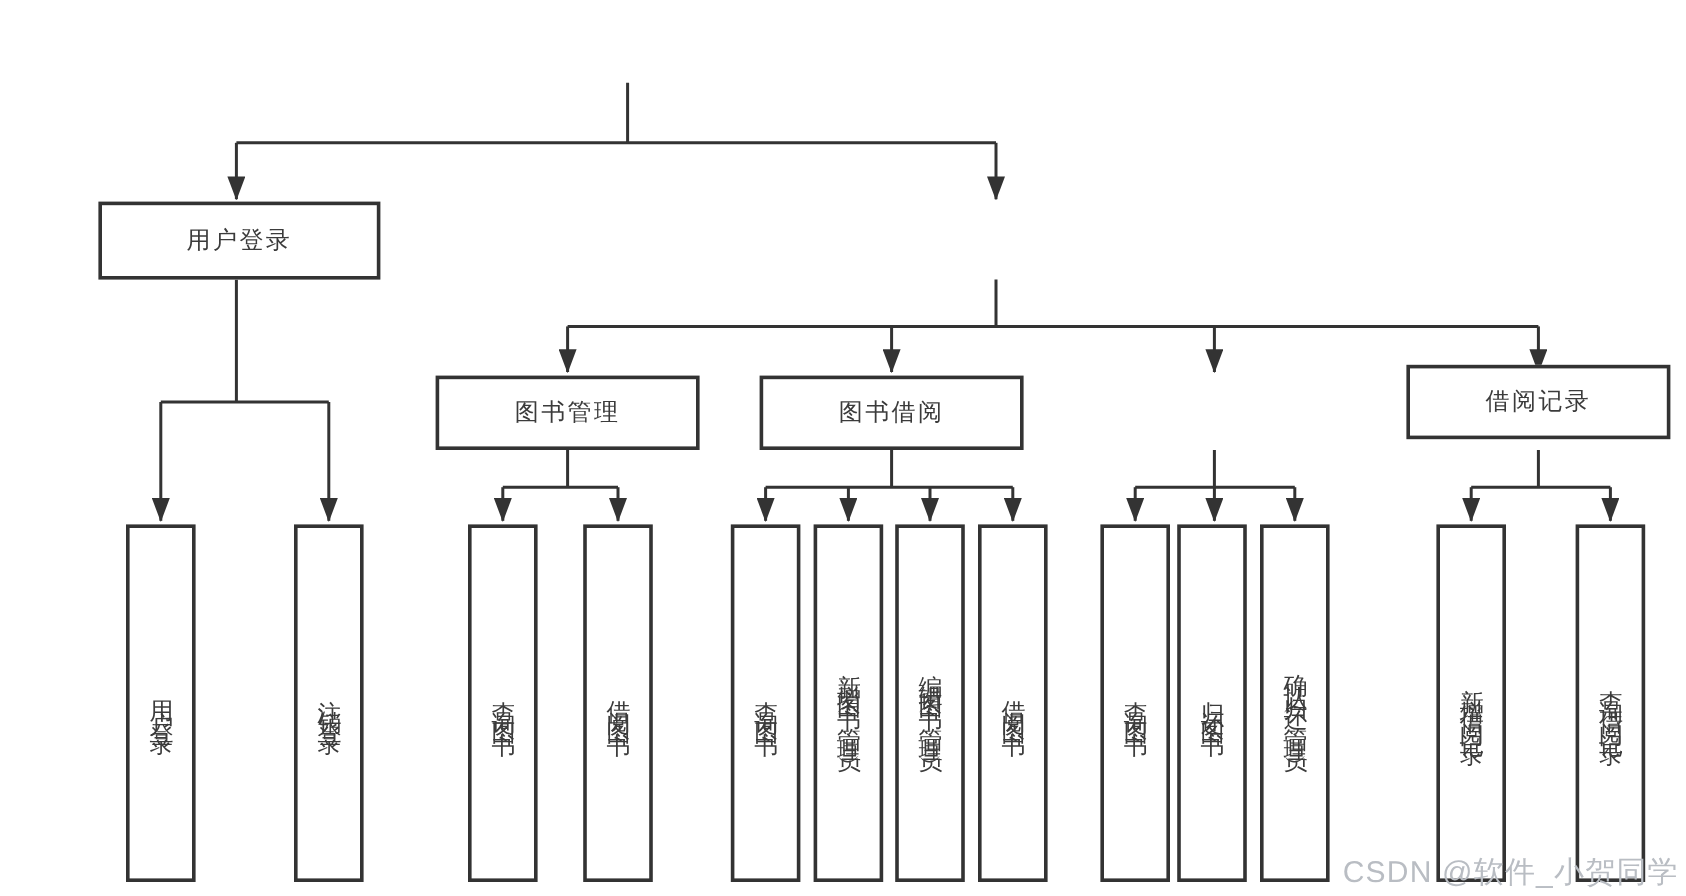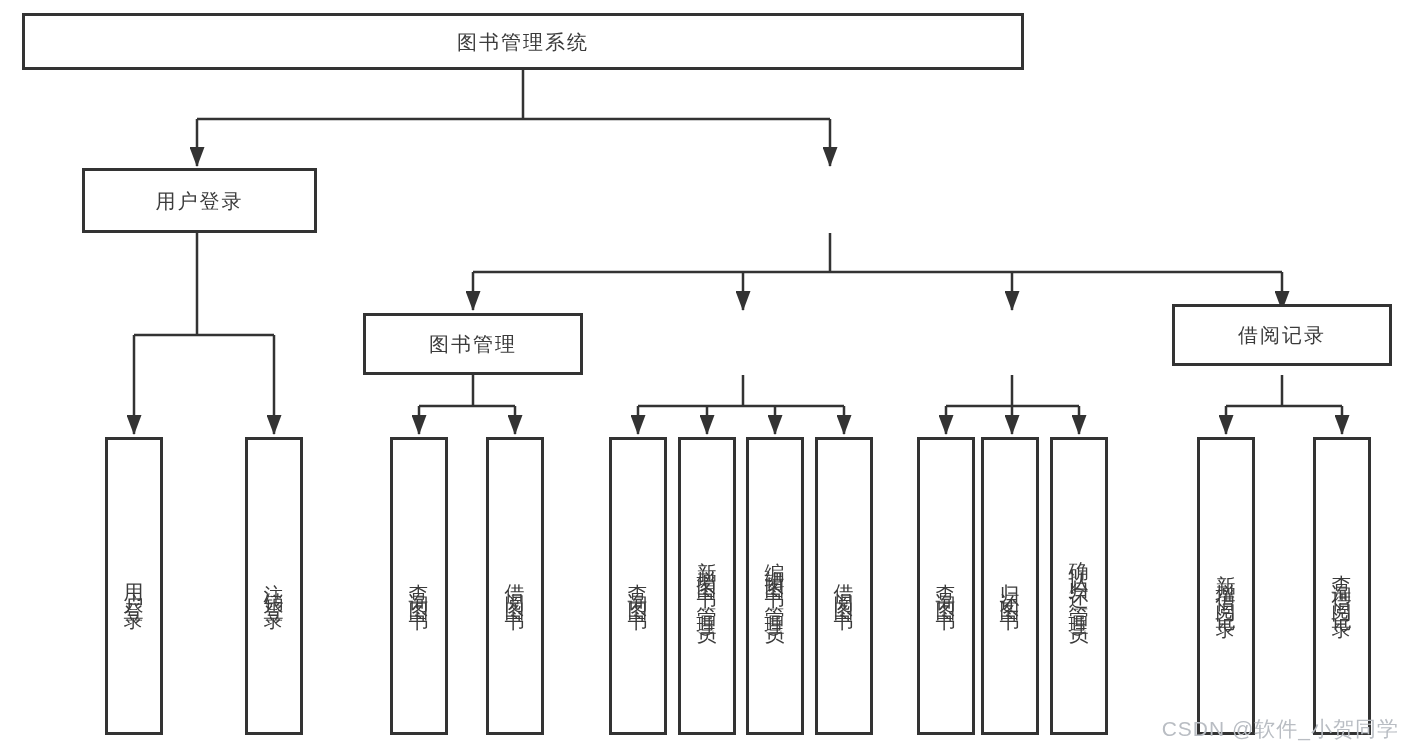--- a/index.html
+++ b/index.html
@@ -14,21 +14,21 @@
     display:flex;align-items:center;justify-content:center;
     color:#3b3b3b;font-size:20px;line-height:1.2;
   }
   .box-h{letter-spacing:2px;white-space:nowrap;}
   .box-v{
     writing-mode:vertical-rl;text-orientation:mixed;
     letter-spacing:9px;
   }
   .watermark{
     position:absolute;right:6px;bottom:4px;z-index:5;
-    color:#b9bdc3;font-size:21px;letter-spacing:1px;white-space:nowrap;margin-top:47px;
+    color:#b9bdc3;font-size:25px;letter-spacing:1px;white-space:nowrap;margin-top:47px;
   }
 </style>
 </head>
 <body>
 
 <div class="canvas">
 
   <svg class="connectors" width="1405" height="747" viewBox="0 0 1405 747">
     <defs>
       <marker id="arrow" viewBox="0 0 8 6" refX="7.6" refY="3" markerWidth="8" markerHeight="6" orient="auto" markerUnits="strokeWidth">
@@ -60,25 +60,25 @@
       <line x1="775" y1="406" x2="775" y2="434" marker-end="url(#arrow)"></line>
       <line x1="844" y1="406" x2="844" y2="434" marker-end="url(#arrow)"></line>
       <line x1="946" y1="406" x2="946" y2="434" marker-end="url(#arrow)"></line>
       <line x1="1012" y1="406" x2="1012" y2="434" marker-end="url(#arrow)"></line>
       <line x1="1079" y1="406" x2="1079" y2="434" marker-end="url(#arrow)"></line>
       <line x1="1226" y1="406" x2="1226" y2="434" marker-end="url(#arrow)"></line>
       <line x1="1342" y1="406" x2="1342" y2="434" marker-end="url(#arrow)"></line>
     </g>
   </svg>
 
-  <div class="box box-h" style="left:22px;top:13px;width:1002px;height:57px">图书管理系统</div>
 
   <div class="box box-h" style="left:82px;top:168px;width:235px;height:65px">用户登录</div>
 
   <div class="box box-h" style="left:363px;top:313px;width:220px;height:62px">图书管理</div>
+  <div class="box box-h" style="left:633px;top:313px;width:220px;height:62px">图书借阅</div>
   <div class="box box-h" style="left:1172px;top:304px;width:220px;height:62px">借阅记录</div>
 
   <div class="box box-v" style="left:105px;top:437px;width:58px;height:298px">用户登录</div>
   <div class="box box-v" style="left:245px;top:437px;width:58px;height:298px">注销登录</div>
 
   <div class="box box-v" style="left:390px;top:437px;width:58px;height:298px">查询图书</div>
   <div class="box box-v" style="left:486px;top:437px;width:58px;height:298px">借阅图书</div>
 
   <div class="box box-v" style="left:609px;top:437px;width:58px;height:298px">查询图书</div>
   <div class="box box-v" style="left:678px;top:437px;width:58px;height:298px">新增图书（管理员）</div>

